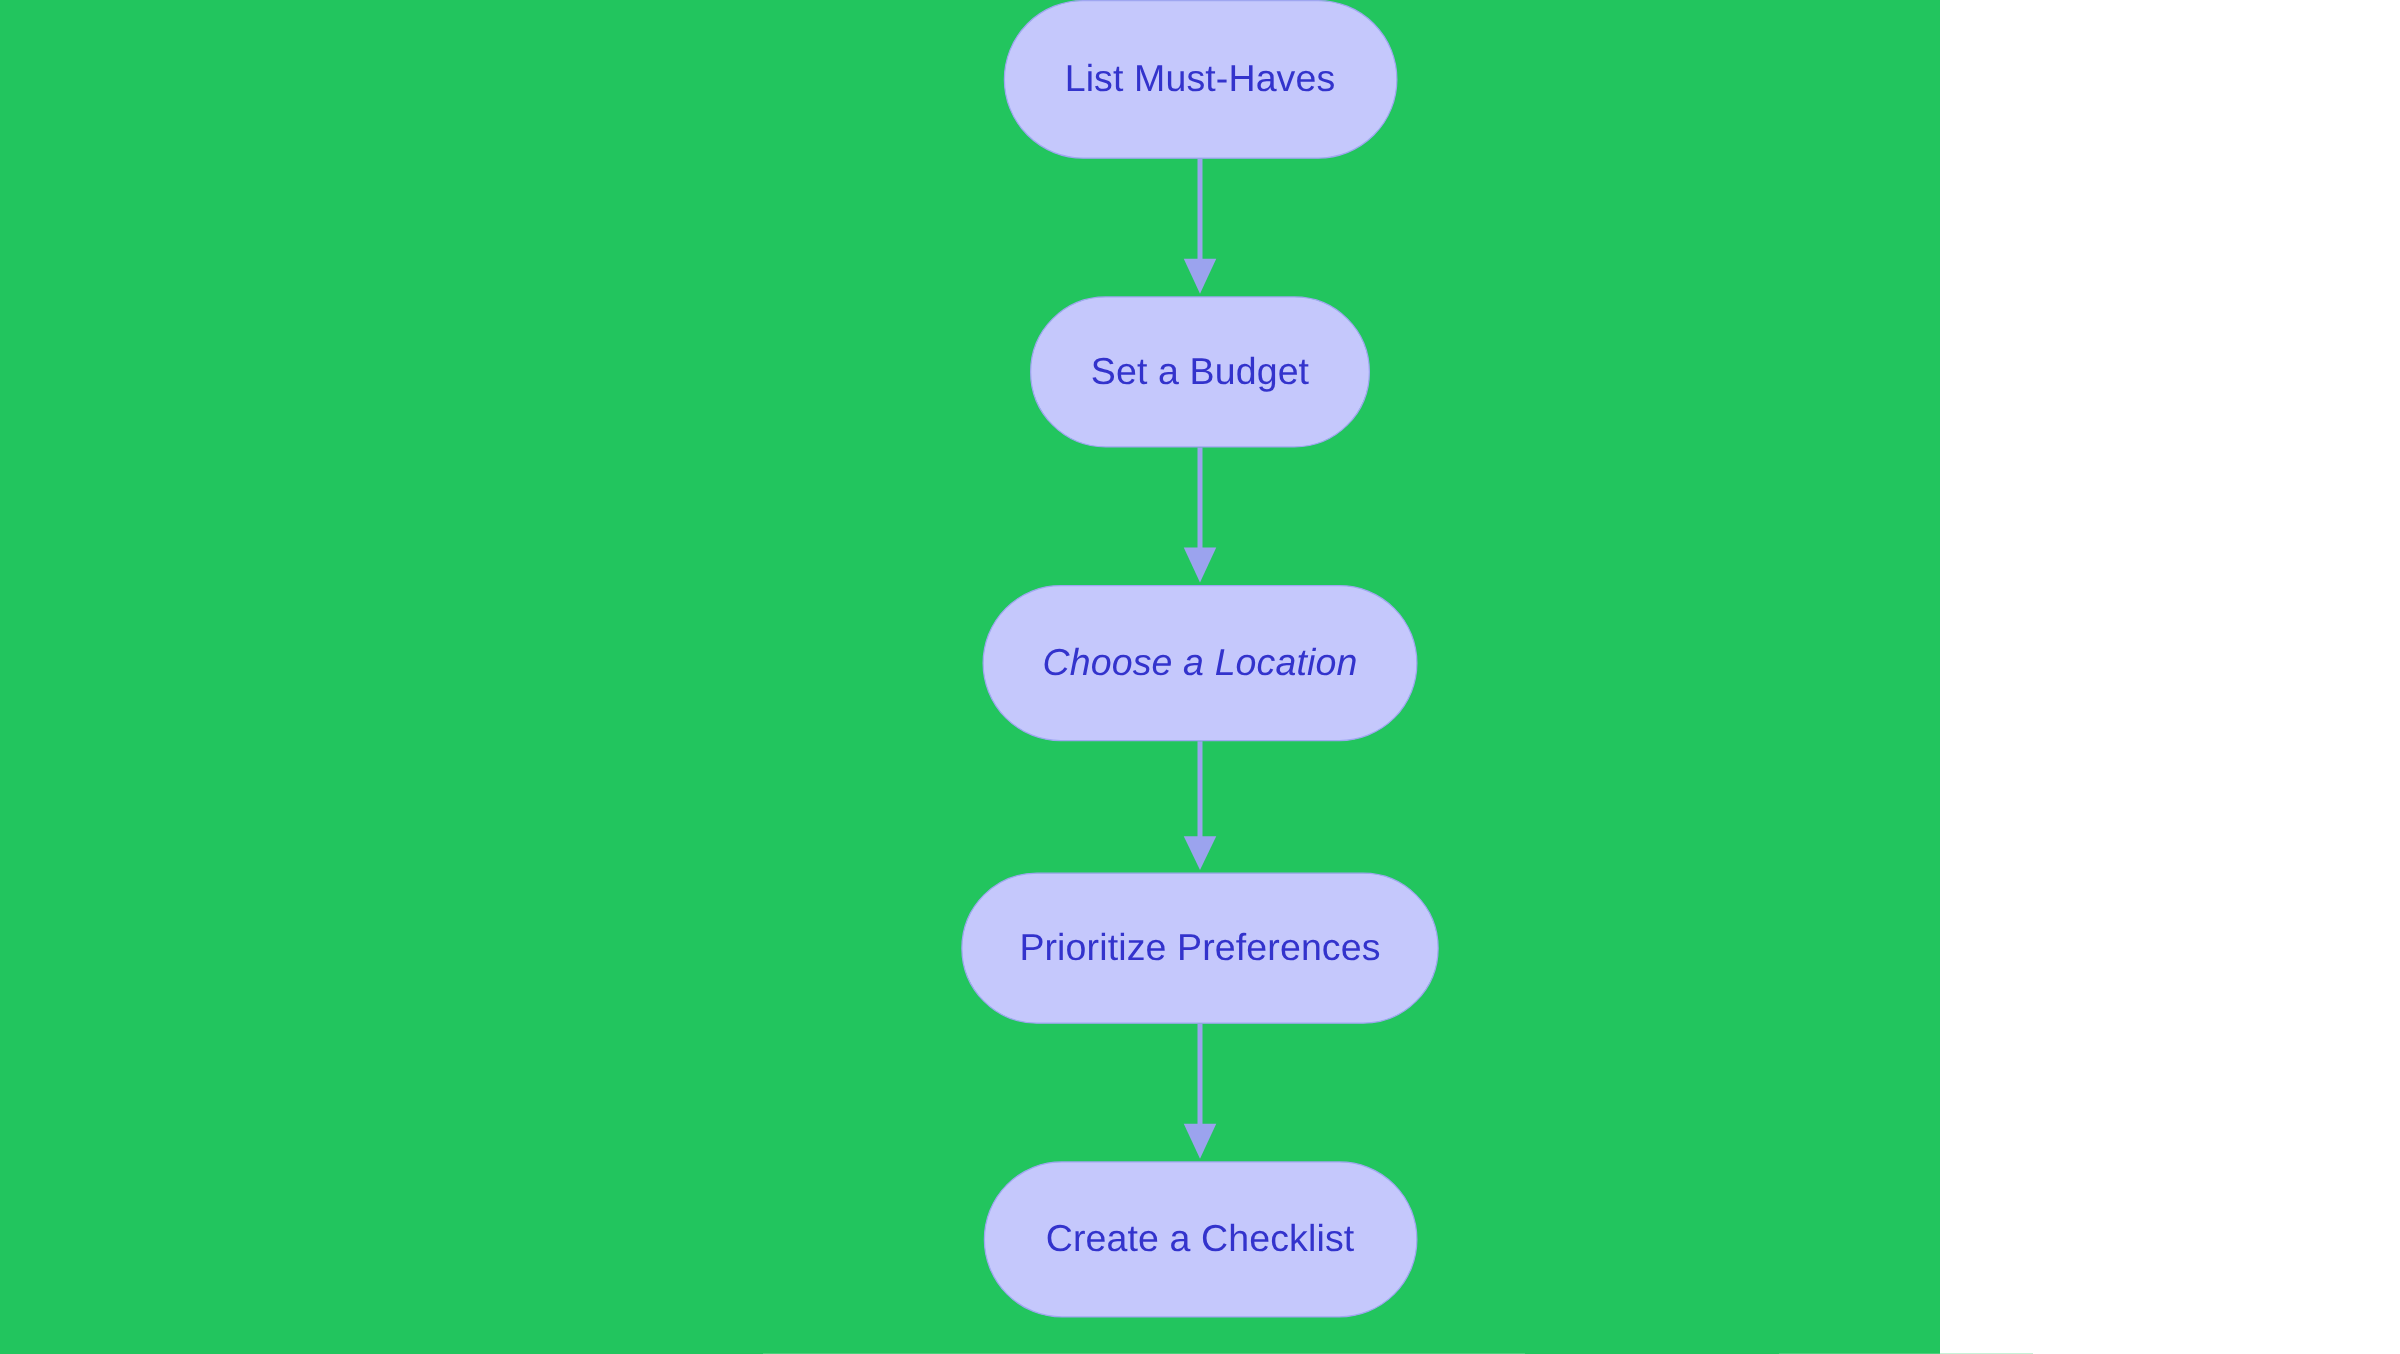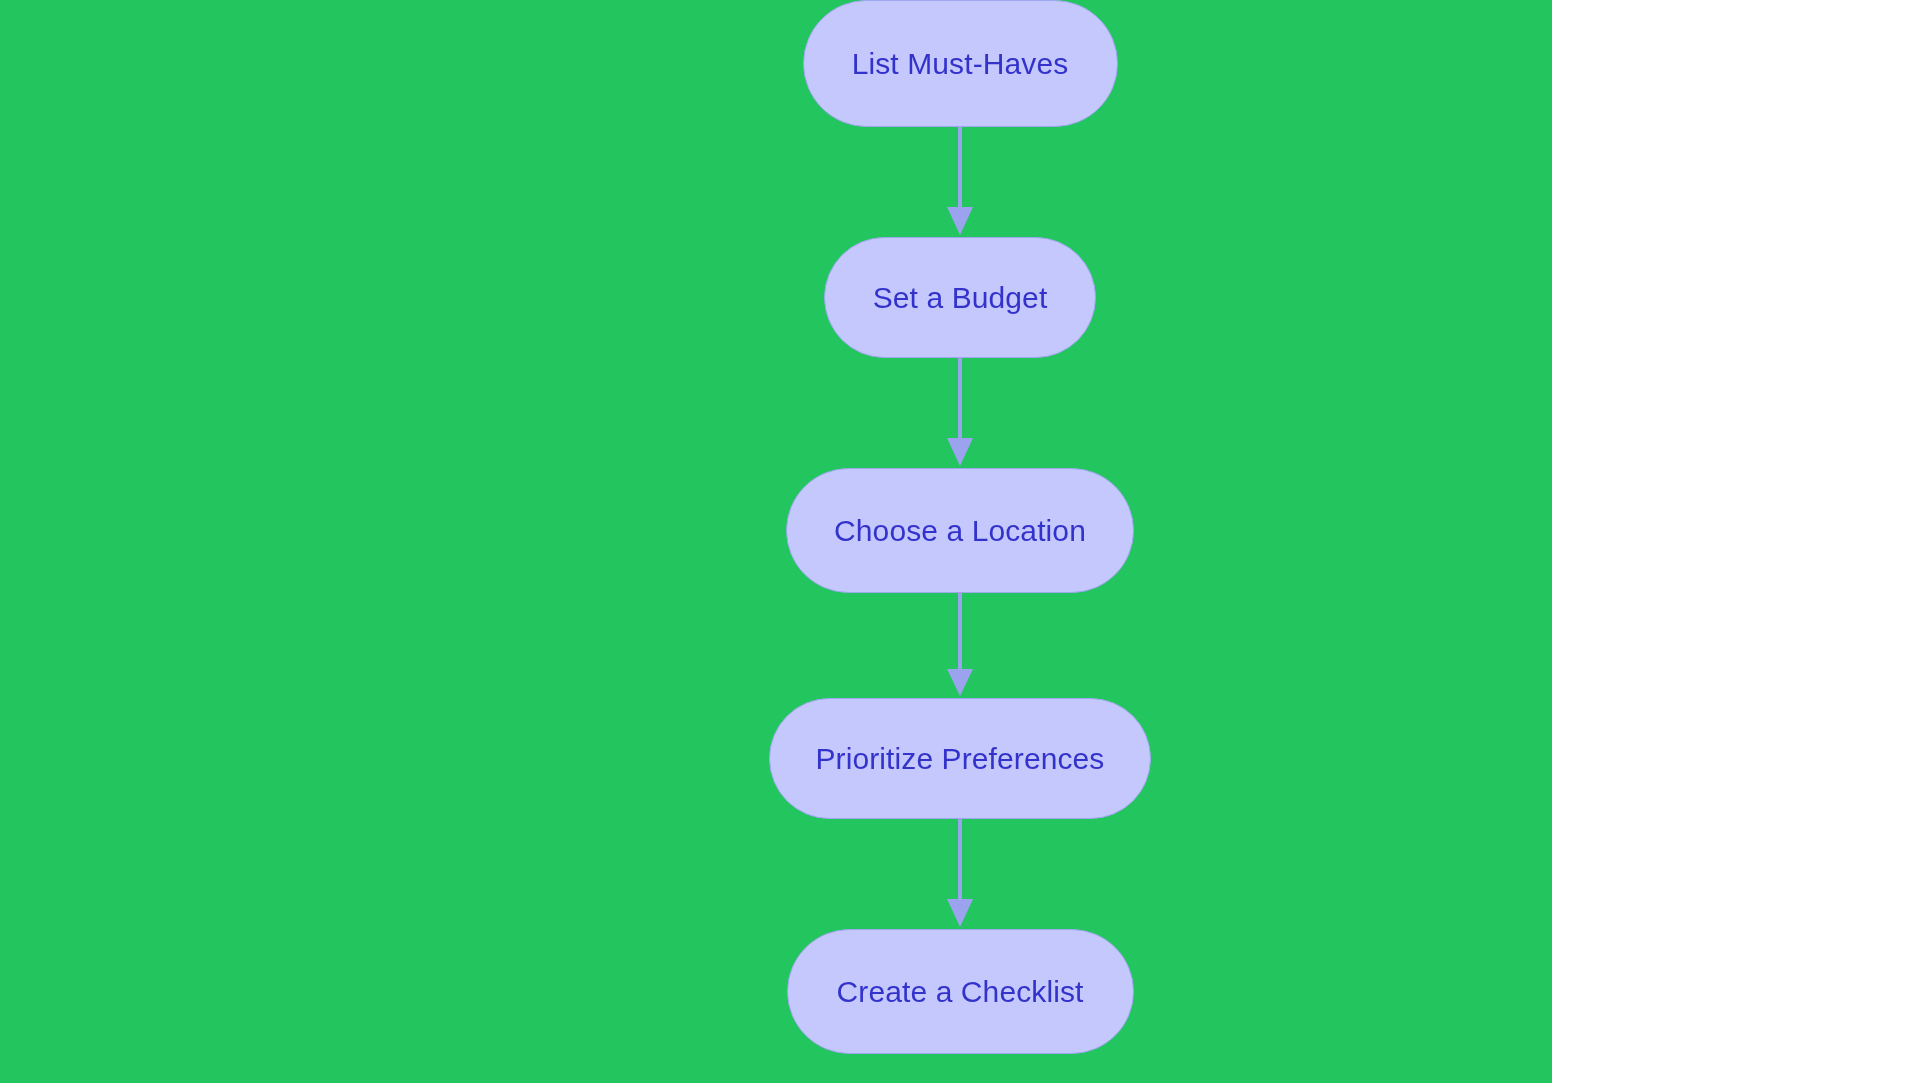--- a/index.html
+++ b/index.html
@@ -53,21 +53,21 @@
 
   .node-label {
     color: #3333cc;
     font-size: 30px;
     line-height: 1;
     white-space: nowrap;
   }
 
   .node-1 { width: 315px; height: 127px; }
   .node-2 { width: 272px; height: 121px; }
-  .node-3 { width: 348px; height: 125px; }
+  .node-3 { width: 348px; height: 125px; font-style: italic; }
   .node-4 { width: 382px; height: 121px; justify-content: center; }
   .node-5 { width: 347px; height: 125px; text-align: center; }
 
   
   .connector {
     position: relative;
     width: 40px;
     display: flex;
     justify-content: center;
   }

